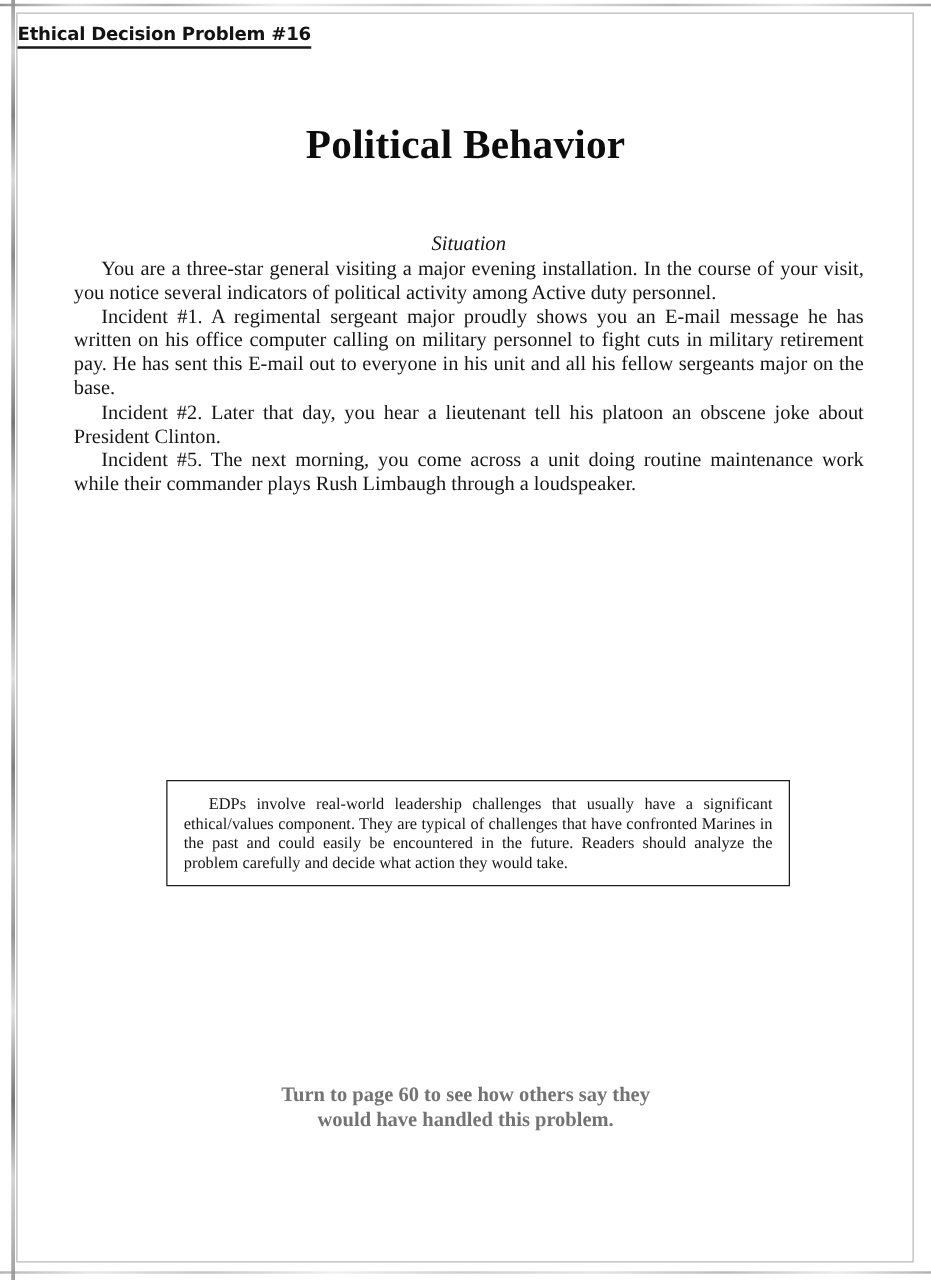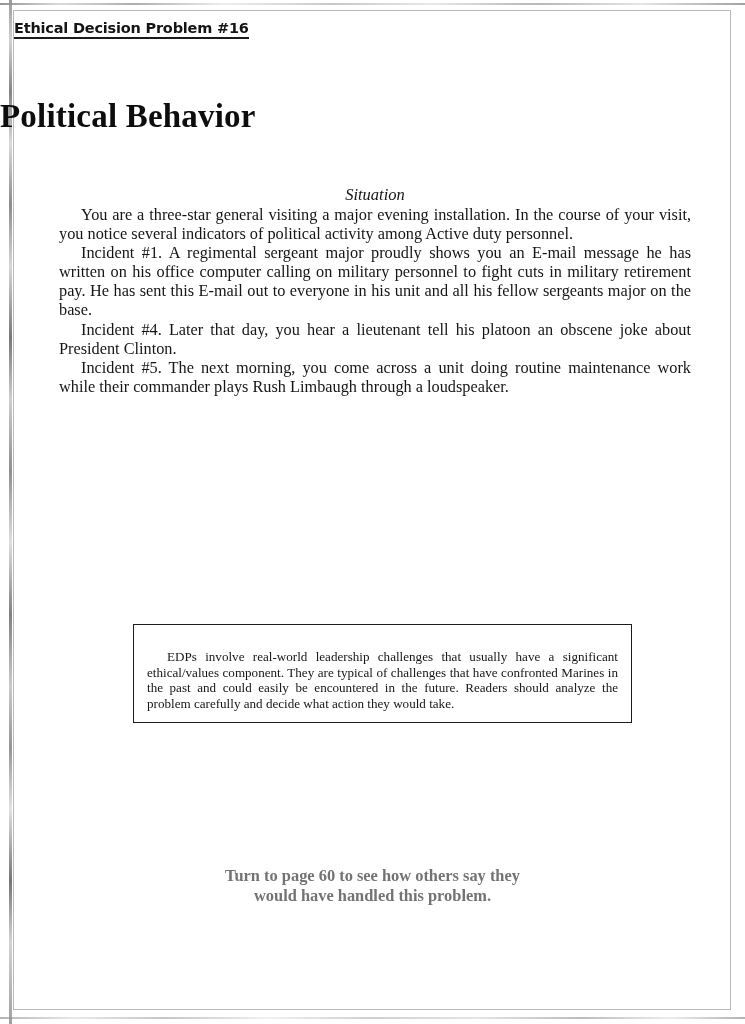--- a/index.html
+++ b/index.html
@@ -80,21 +80,21 @@
     color: #141414;
     white-space: nowrap;
   }
 
   
   .doc-title {
     position: absolute;
     left: 0;
     top: 76px;
     width: 745px;
-    text-align: left;
+    text-align: center;
     font-family: "Liberation Serif", "DejaVu Serif", serif;
     font-weight: bold;
     font-size: 33px;
     letter-spacing: 0.2px;
     color: #0d0d0d;
   }
 
   
   .body-col {
     position: absolute;
@@ -122,21 +122,21 @@
   }
 
   
   .callout {
     position: absolute;
     left: 133px;
     top: 624px;
     width: 499px;
     box-sizing: border-box;
     border: 1.2px solid #1d1d1d;
-    padding: 24px 13px 11px 13px;
+    padding: 10px 13px 11px 13px;
   }
   .callout p {
     margin: 0;
     font-size: 13.1px;
     line-height: 15.6px;
     text-align: justify;
     text-indent: 20px;
     color: #161616;
   }
 
@@ -165,21 +165,21 @@
   <div class="scan-gutter"></div>
 
   <div class="running-head">Ethical Decision Problem #16</div>
 
   <h1 class="doc-title">Political Behavior</h1>
 
   <div class="body-col">
     <div class="section-label">Situation</div>
     <p class="para">You are a three-star general visiting a major evening installation. In the course of your visit, you notice several indicators of political activity among Active duty personnel.</p>
     <p class="para">Incident #1. A regimental sergeant major proudly shows you an E-mail message he has written on his office computer calling on military personnel to fight cuts in military retirement pay. He has sent this E-mail out to everyone in his unit and all his fellow sergeants major on the base.</p>
-    <p class="para">Incident #4. Later that day, you hear a lieutenant tell his platoon an obscene joke about President Clinton.</p>
+    <p class="para">Incident #2. Later that day, you hear a lieutenant tell his platoon an obscene joke about President Clinton.</p>
     <p class="para">Incident #5. The next morning, you come across a unit doing routine maintenance work while their commander plays Rush Limbaugh through a loudspeaker.</p>
   </div>
 
   <div class="callout">
     <p>EDPs involve real-world leadership challenges that usually have a significant ethical/values component. They are typical of challenges that have confronted Marines in the past and could easily be encountered in the future. Readers should analyze the problem carefully and decide what action they would take.</p>
   </div>
 
   <div class="footer-note">
     <span>Turn to page 60 to see how others say they</span>
     <span>would have handled this problem.</span>

